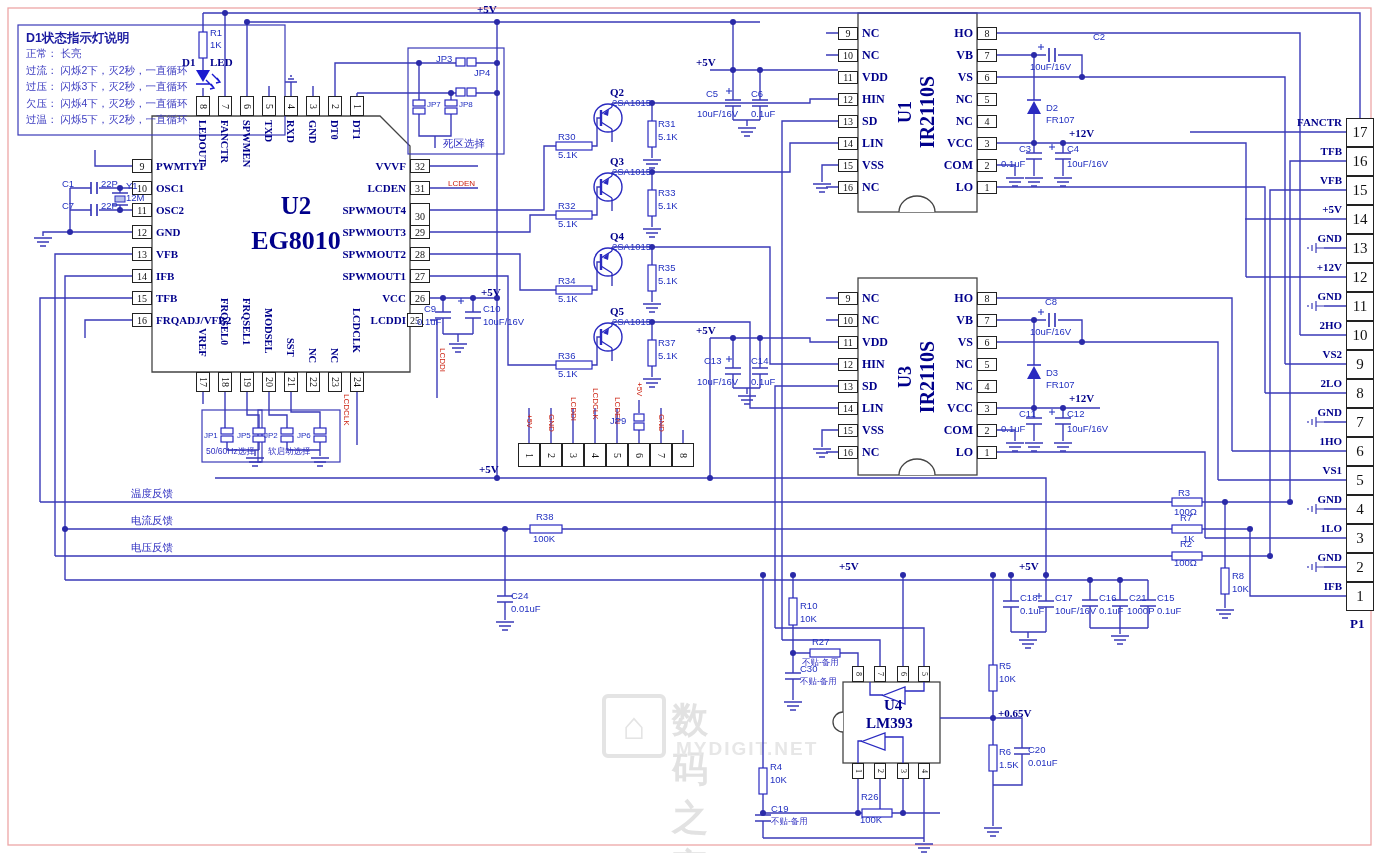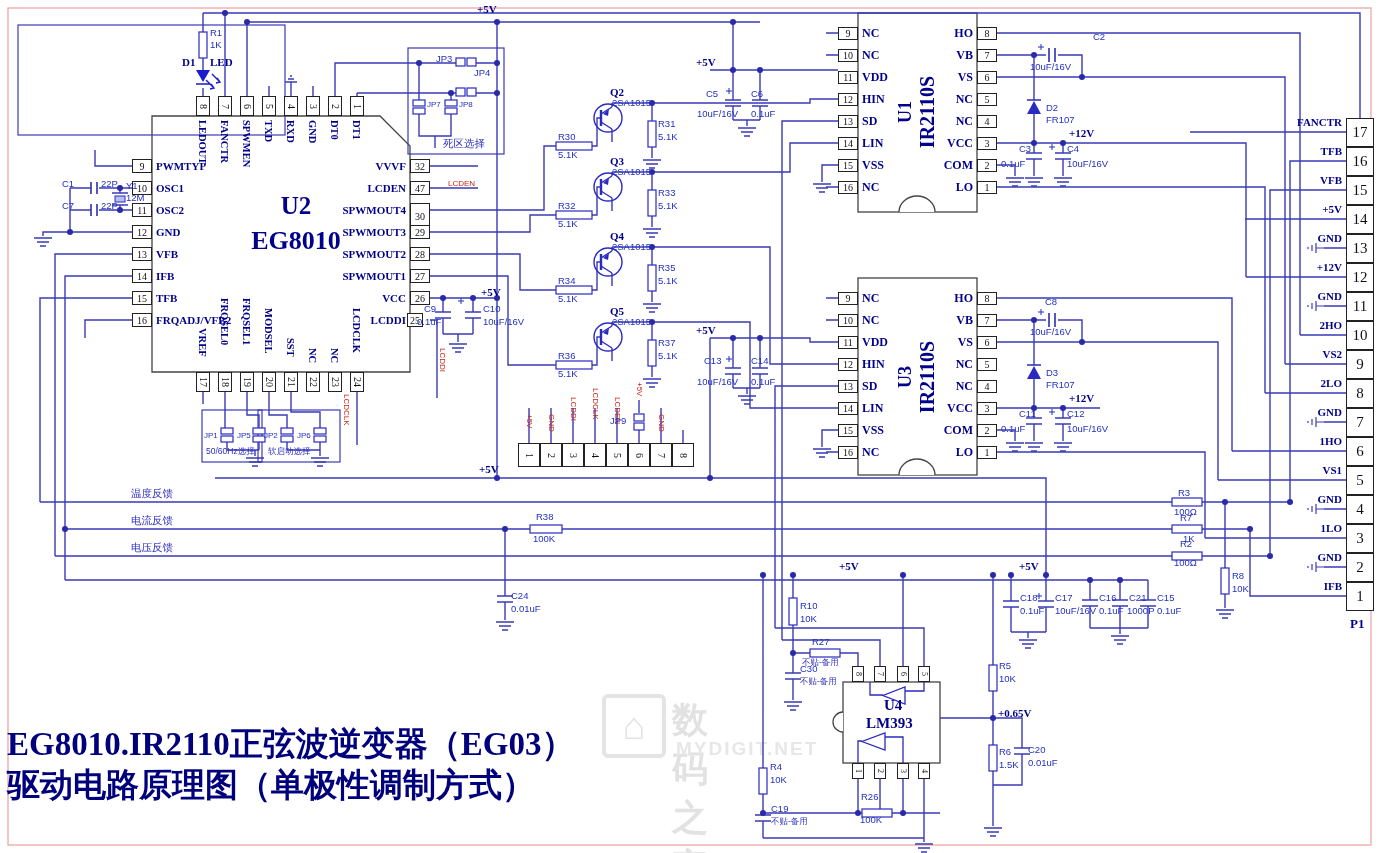--- a/index.html
+++ b/index.html
@@ -224,25 +224,30 @@
         <circle cx="793" cy="653" r="3" fill="#2a2aa8"></circle>
         <circle cx="763" cy="813" r="3" fill="#2a2aa8"></circle>
         <circle cx="858" cy="813" r="3" fill="#2a2aa8"></circle>
         <circle cx="903" cy="813" r="3" fill="#2a2aa8"></circle>
         <circle cx="993" cy="718" r="3" fill="#2a2aa8"></circle>
         <circle cx="1090" cy="580" r="3" fill="#2a2aa8"></circle>
         <circle cx="1120" cy="580" r="3" fill="#2a2aa8"></circle>
       </g>
   </svg>
 
-
-  <div id="titleblock">
-    <div>EG8010.IR2110正弦波逆变器（EG03）</div>
-    <div>驱动电路原理图（单极性调制方式）</div>
-  </div>
+  <div id="infobox">
+    <div class="lb it" style="left:8px;top:5px;">D1状态指示灯说明</div>
+    <div id="infolines"></div>
+  <div class="lb il" style="left: 8px; top: 22px;">正常： 长亮</div>
+      <div class="lb il" style="left: 8px; top: 38.5px;">过流： 闪烁2下，灭2秒，一直循环</div>
+      <div class="lb il" style="left: 8px; top: 55px;">过压： 闪烁3下，灭2秒，一直循环</div>
+      <div class="lb il" style="left: 8px; top: 71.5px;">欠压： 闪烁4下，灭2秒，一直循环</div>
+      <div class="lb il" style="left: 8px; top: 88px;">过温： 闪烁5下，灭2秒，一直循环</div>
+    </div>
+
 
 <div class="pb" style="left: 196px; top: 96px; width: 14px; height: 20px;">
       <span class="num vtx">8</span>
     </div>
     <div class="lb pinv" style="left: 197px; top: 120px;">LEDOUT</div>
     <div class="pb" style="left: 218px; top: 96px; width: 14px; height: 20px;">
       <span class="num vtx">7</span>
     </div>
     <div class="lb pinv" style="left: 219px; top: 120px;">FANCTR</div>
     <div class="pb" style="left: 240px; top: 96px; width: 14px; height: 20px;">
@@ -299,21 +304,21 @@
     <div class="lb pin" style="left: 156px; top: 292px;">TFB</div>
     <div class="pb" style="left: 132px; top: 313px; width: 20px; height: 14px;">
       <span class="num">16</span>
     </div>
     <div class="lb pin" style="left: 156px; top: 314px;">FRQADJ/VFB2</div>
     <div class="pb" style="left: 410px; top: 159px; width: 20px; height: 14px;">
       <span class="num">32</span>
     </div>
     <div class="lb pin ar" style="left: 406px; top: 160px;">VVVF</div>
     <div class="pb" style="left: 410px; top: 181px; width: 20px; height: 14px;">
-      <span class="num">47</span>
+      <span class="num">31</span>
     </div>
     <div class="lb pin ar" style="left: 406px; top: 182px;">LCDEN</div>
     <div class="pb" style="left: 410px; top: 203px; width: 20px; height: 26px;">
       <span class="num">30</span>
     </div>
     <div class="lb pin ar" style="left: 406px; top: 204px;">SPWMOUT4</div>
     <div class="pb" style="left: 410px; top: 225px; width: 20px; height: 14px;">
       <span class="num">29</span>
     </div>
     <div class="lb pin ar" style="left: 406px; top: 226px;">SPWMOUT3</div>

